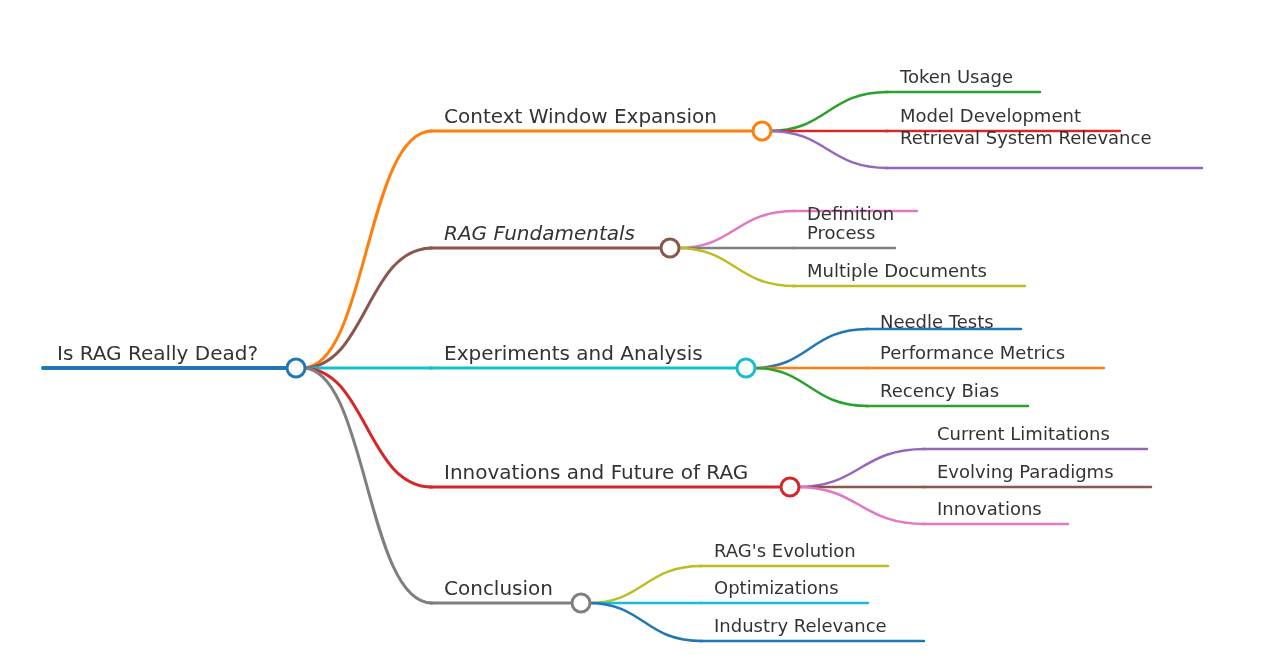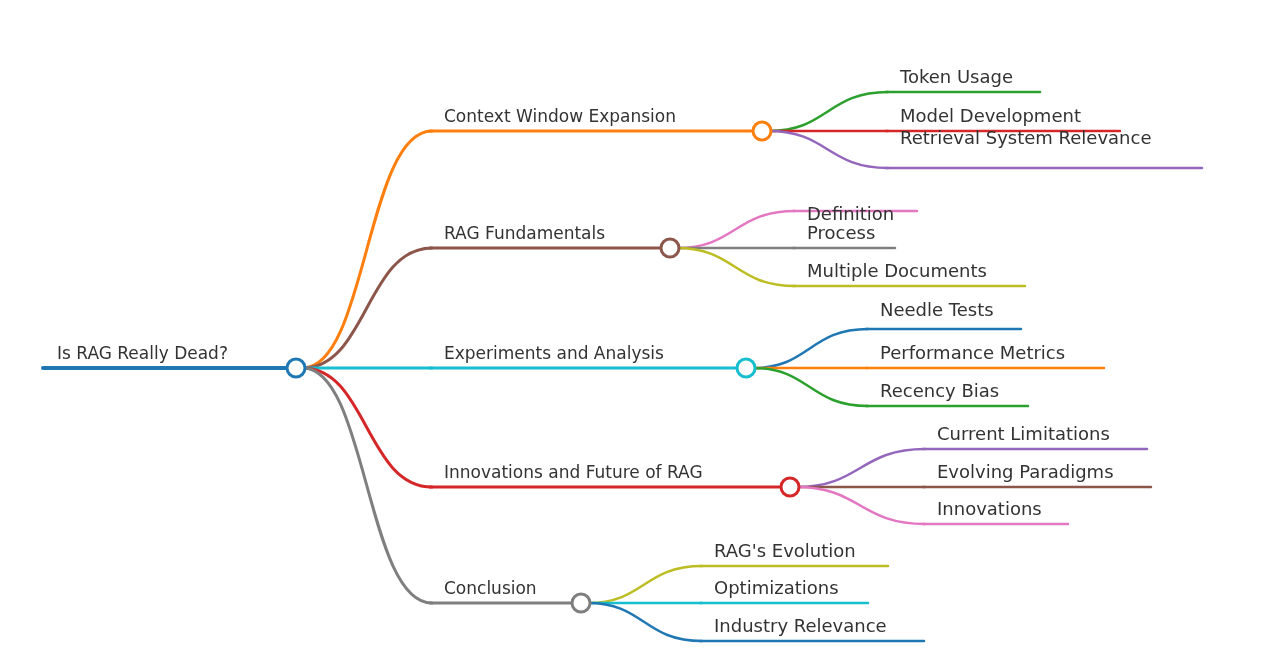--- a/index.html
+++ b/index.html
@@ -18,21 +18,21 @@
   .mm-svg {
     position: absolute;
     left: 0;
     top: 0;
     width: 1272px;
     height: 672px;
   }
   .mm-label {
     position: absolute;
     white-space: nowrap;
-    font-size: 17px;
+    font-size: 20px;
     line-height: 28px;
     height: 28px;
     color: #333333;
     cursor: pointer;
   }
   .mm-label.lvl2 { font-size: 18px; }
 </style>
 </head>
 <body>
 
@@ -87,27 +87,27 @@
       <circle cx="581" cy="603" r="9" fill="#ffffff" stroke="#7f7f7f" stroke-width="3"></circle>
     </svg>
 
   <div class="mm-label lvl0" id="n-root" style="left: 57px; top: 339px;">Is RAG Really Dead?</div>
 
   <div class="mm-label lvl1" id="n-c0" style="left: 444px; top: 102px;">Context Window Expansion</div>
   <div class="mm-label lvl2" id="n-c0-0" style="left: 900px; top: 63px;">Token Usage</div>
   <div class="mm-label lvl2" id="n-c0-1" style="left: 900px; top: 102px;">Model Development</div>
   <div class="mm-label lvl2" id="n-c0-2" style="left: 900px; top: 124px;">Retrieval System Relevance</div>
 
-  <div class="mm-label lvl1" id="n-c1" style="left: 444px; top: 219px;">RAG Fundamentals</div>
+  <div class="mm-label lvl1" id="n-c1" style="left: 444px; top: 219px; font-style: italic;">RAG Fundamentals</div>
   <div class="mm-label lvl2" id="n-c1-0" style="left: 807px; top: 200px;">Definition</div>
   <div class="mm-label lvl2" id="n-c1-1" style="left: 807px; top: 219px;">Process</div>
   <div class="mm-label lvl2" id="n-c1-2" style="left: 807px; top: 257px;">Multiple Documents</div>
 
   <div class="mm-label lvl1" id="n-c2" style="left: 444px; top: 339px;">Experiments and Analysis</div>
-  <div class="mm-label lvl2" id="n-c2-0" style="left: 880px; top: 296px;">Needle Tests</div>
+  <div class="mm-label lvl2" id="n-c2-0" style="left: 880px; top: 308px;">Needle Tests</div>
   <div class="mm-label lvl2" id="n-c2-1" style="left: 880px; top: 339px;">Performance Metrics</div>
   <div class="mm-label lvl2" id="n-c2-2" style="left: 880px; top: 377px;">Recency Bias</div>
 
   <div class="mm-label lvl1" id="n-c3" style="left: 444px; top: 458px;">Innovations and Future of RAG</div>
   <div class="mm-label lvl2" id="n-c3-0" style="left: 937px; top: 420px;">Current Limitations</div>
   <div class="mm-label lvl2" id="n-c3-1" style="left: 937px; top: 458px;">Evolving Paradigms</div>
   <div class="mm-label lvl2" id="n-c3-2" style="left: 937px; top: 495px;">Innovations</div>
 
   <div class="mm-label lvl1" id="n-c4" style="left: 444px; top: 574px;">Conclusion</div>
   <div class="mm-label lvl2" id="n-c4-0" style="left: 714px; top: 537px;">RAG's Evolution</div>

